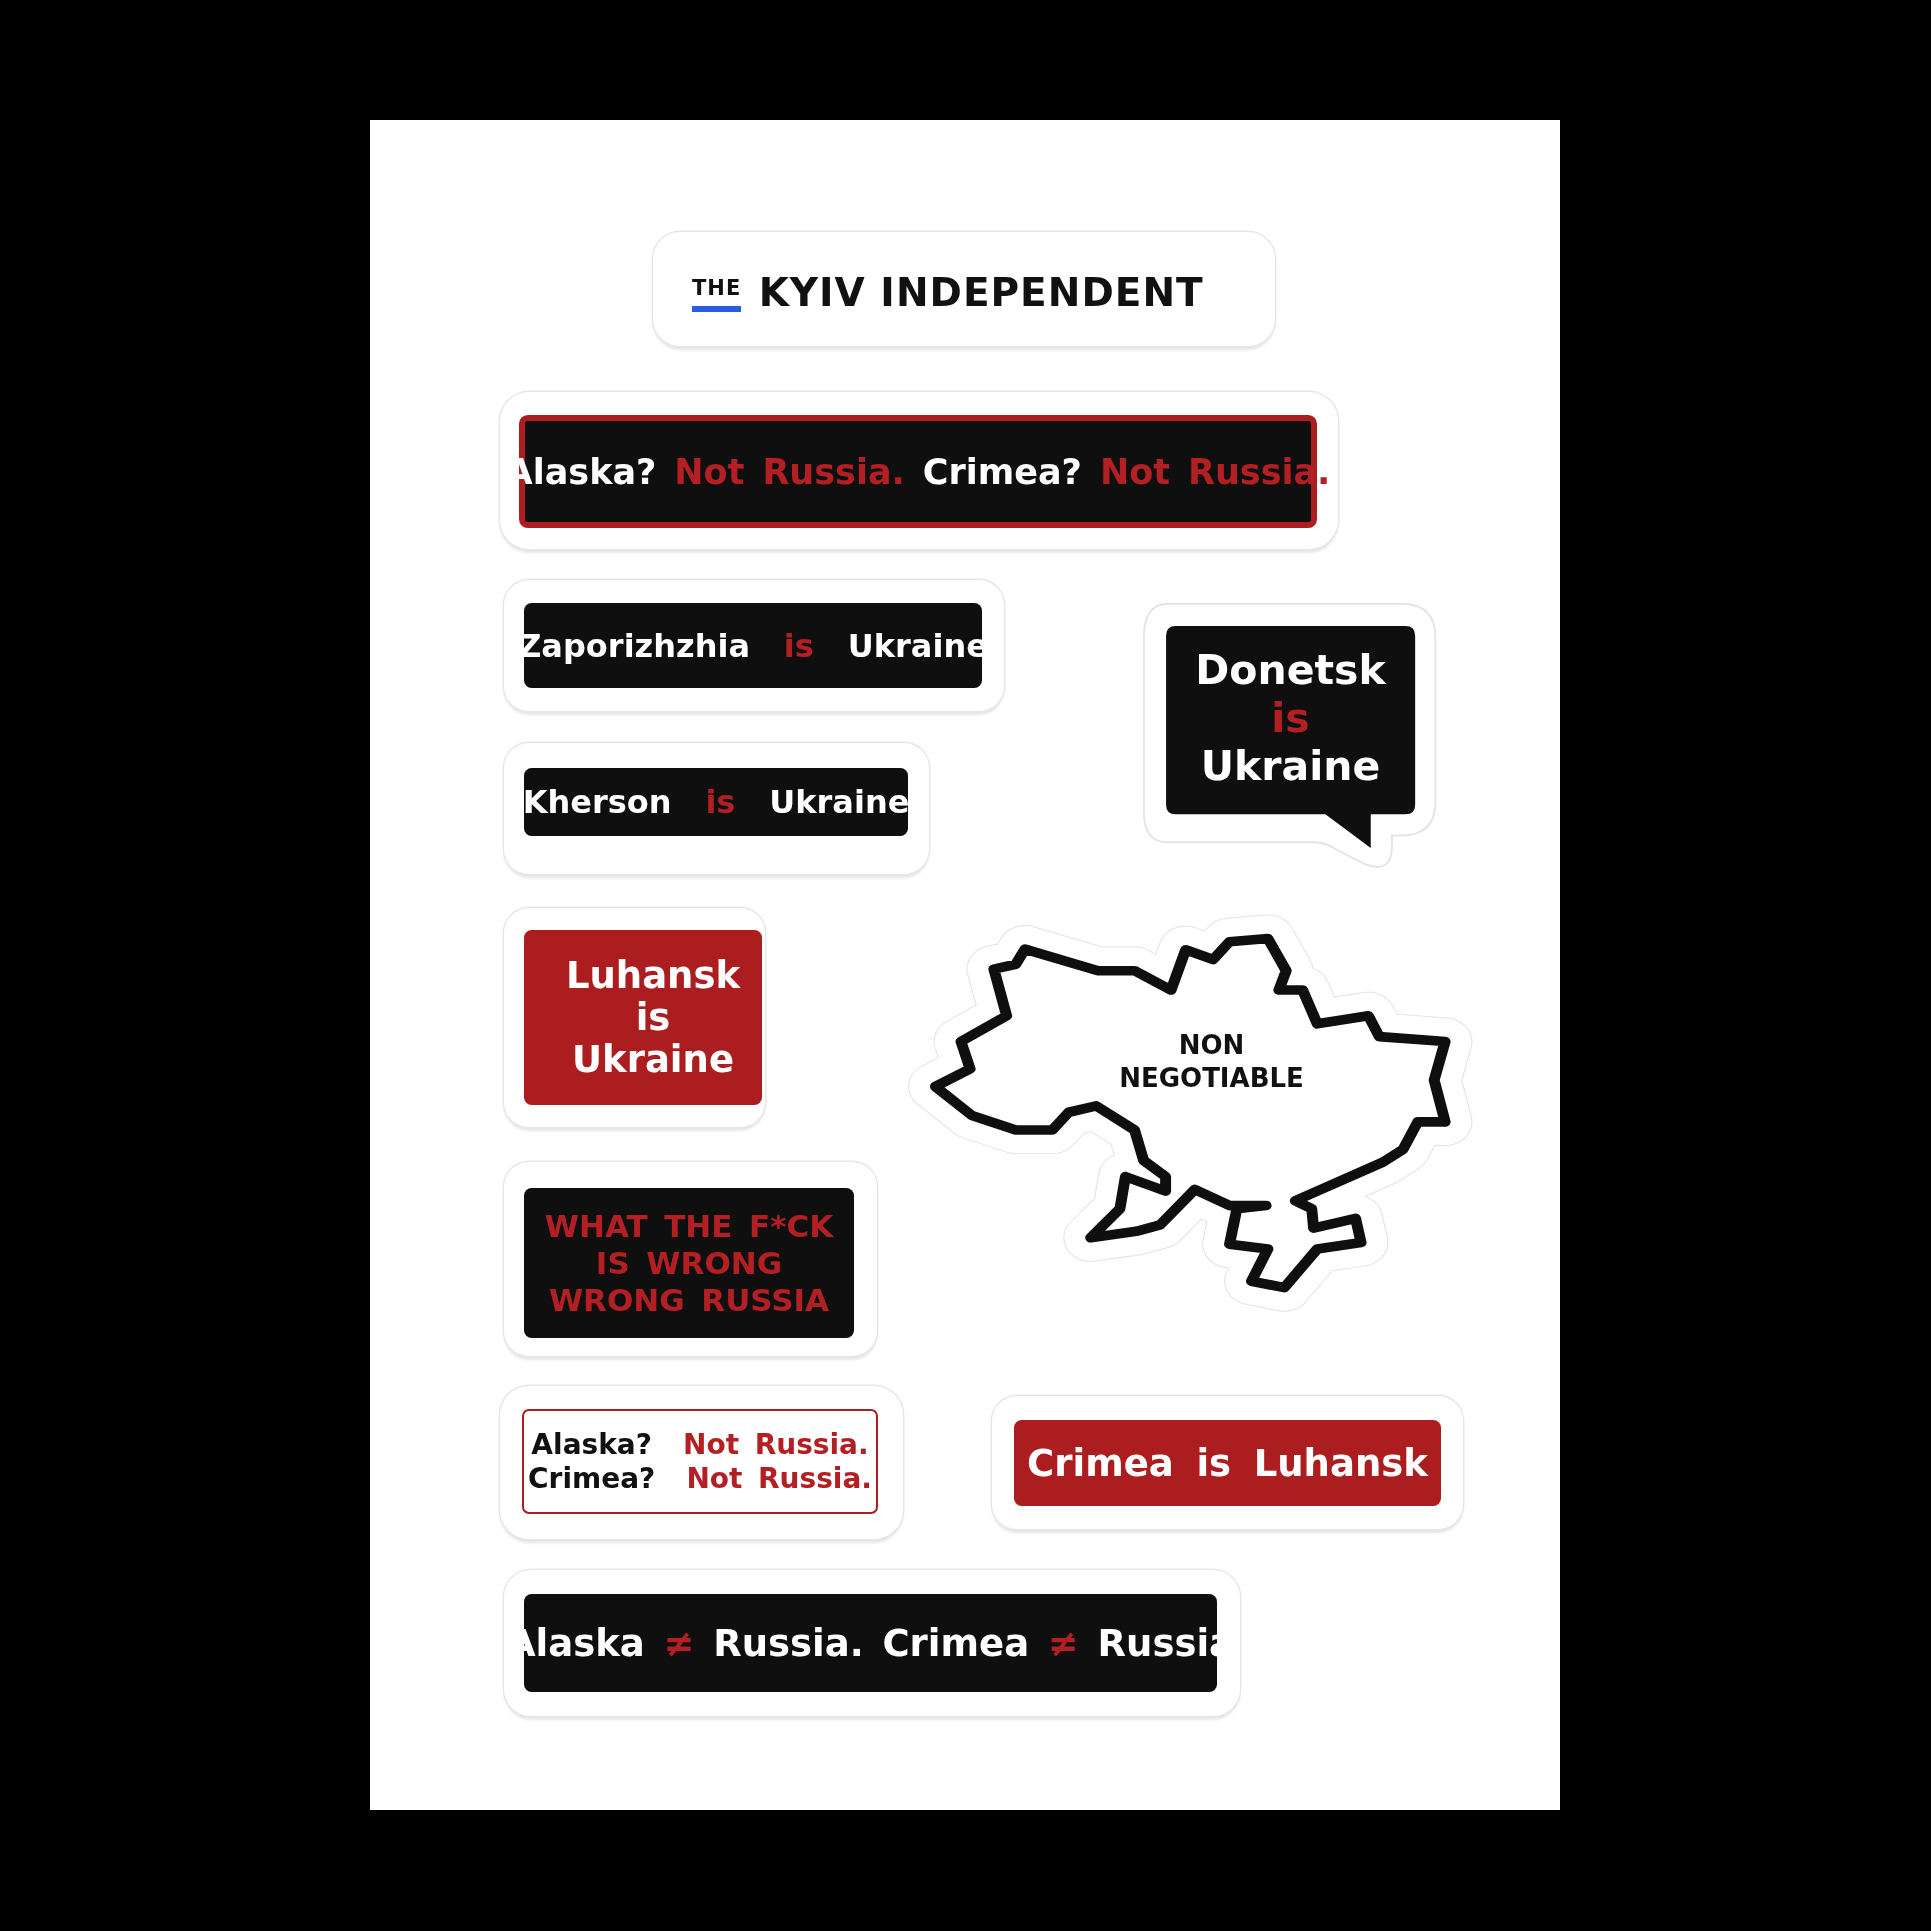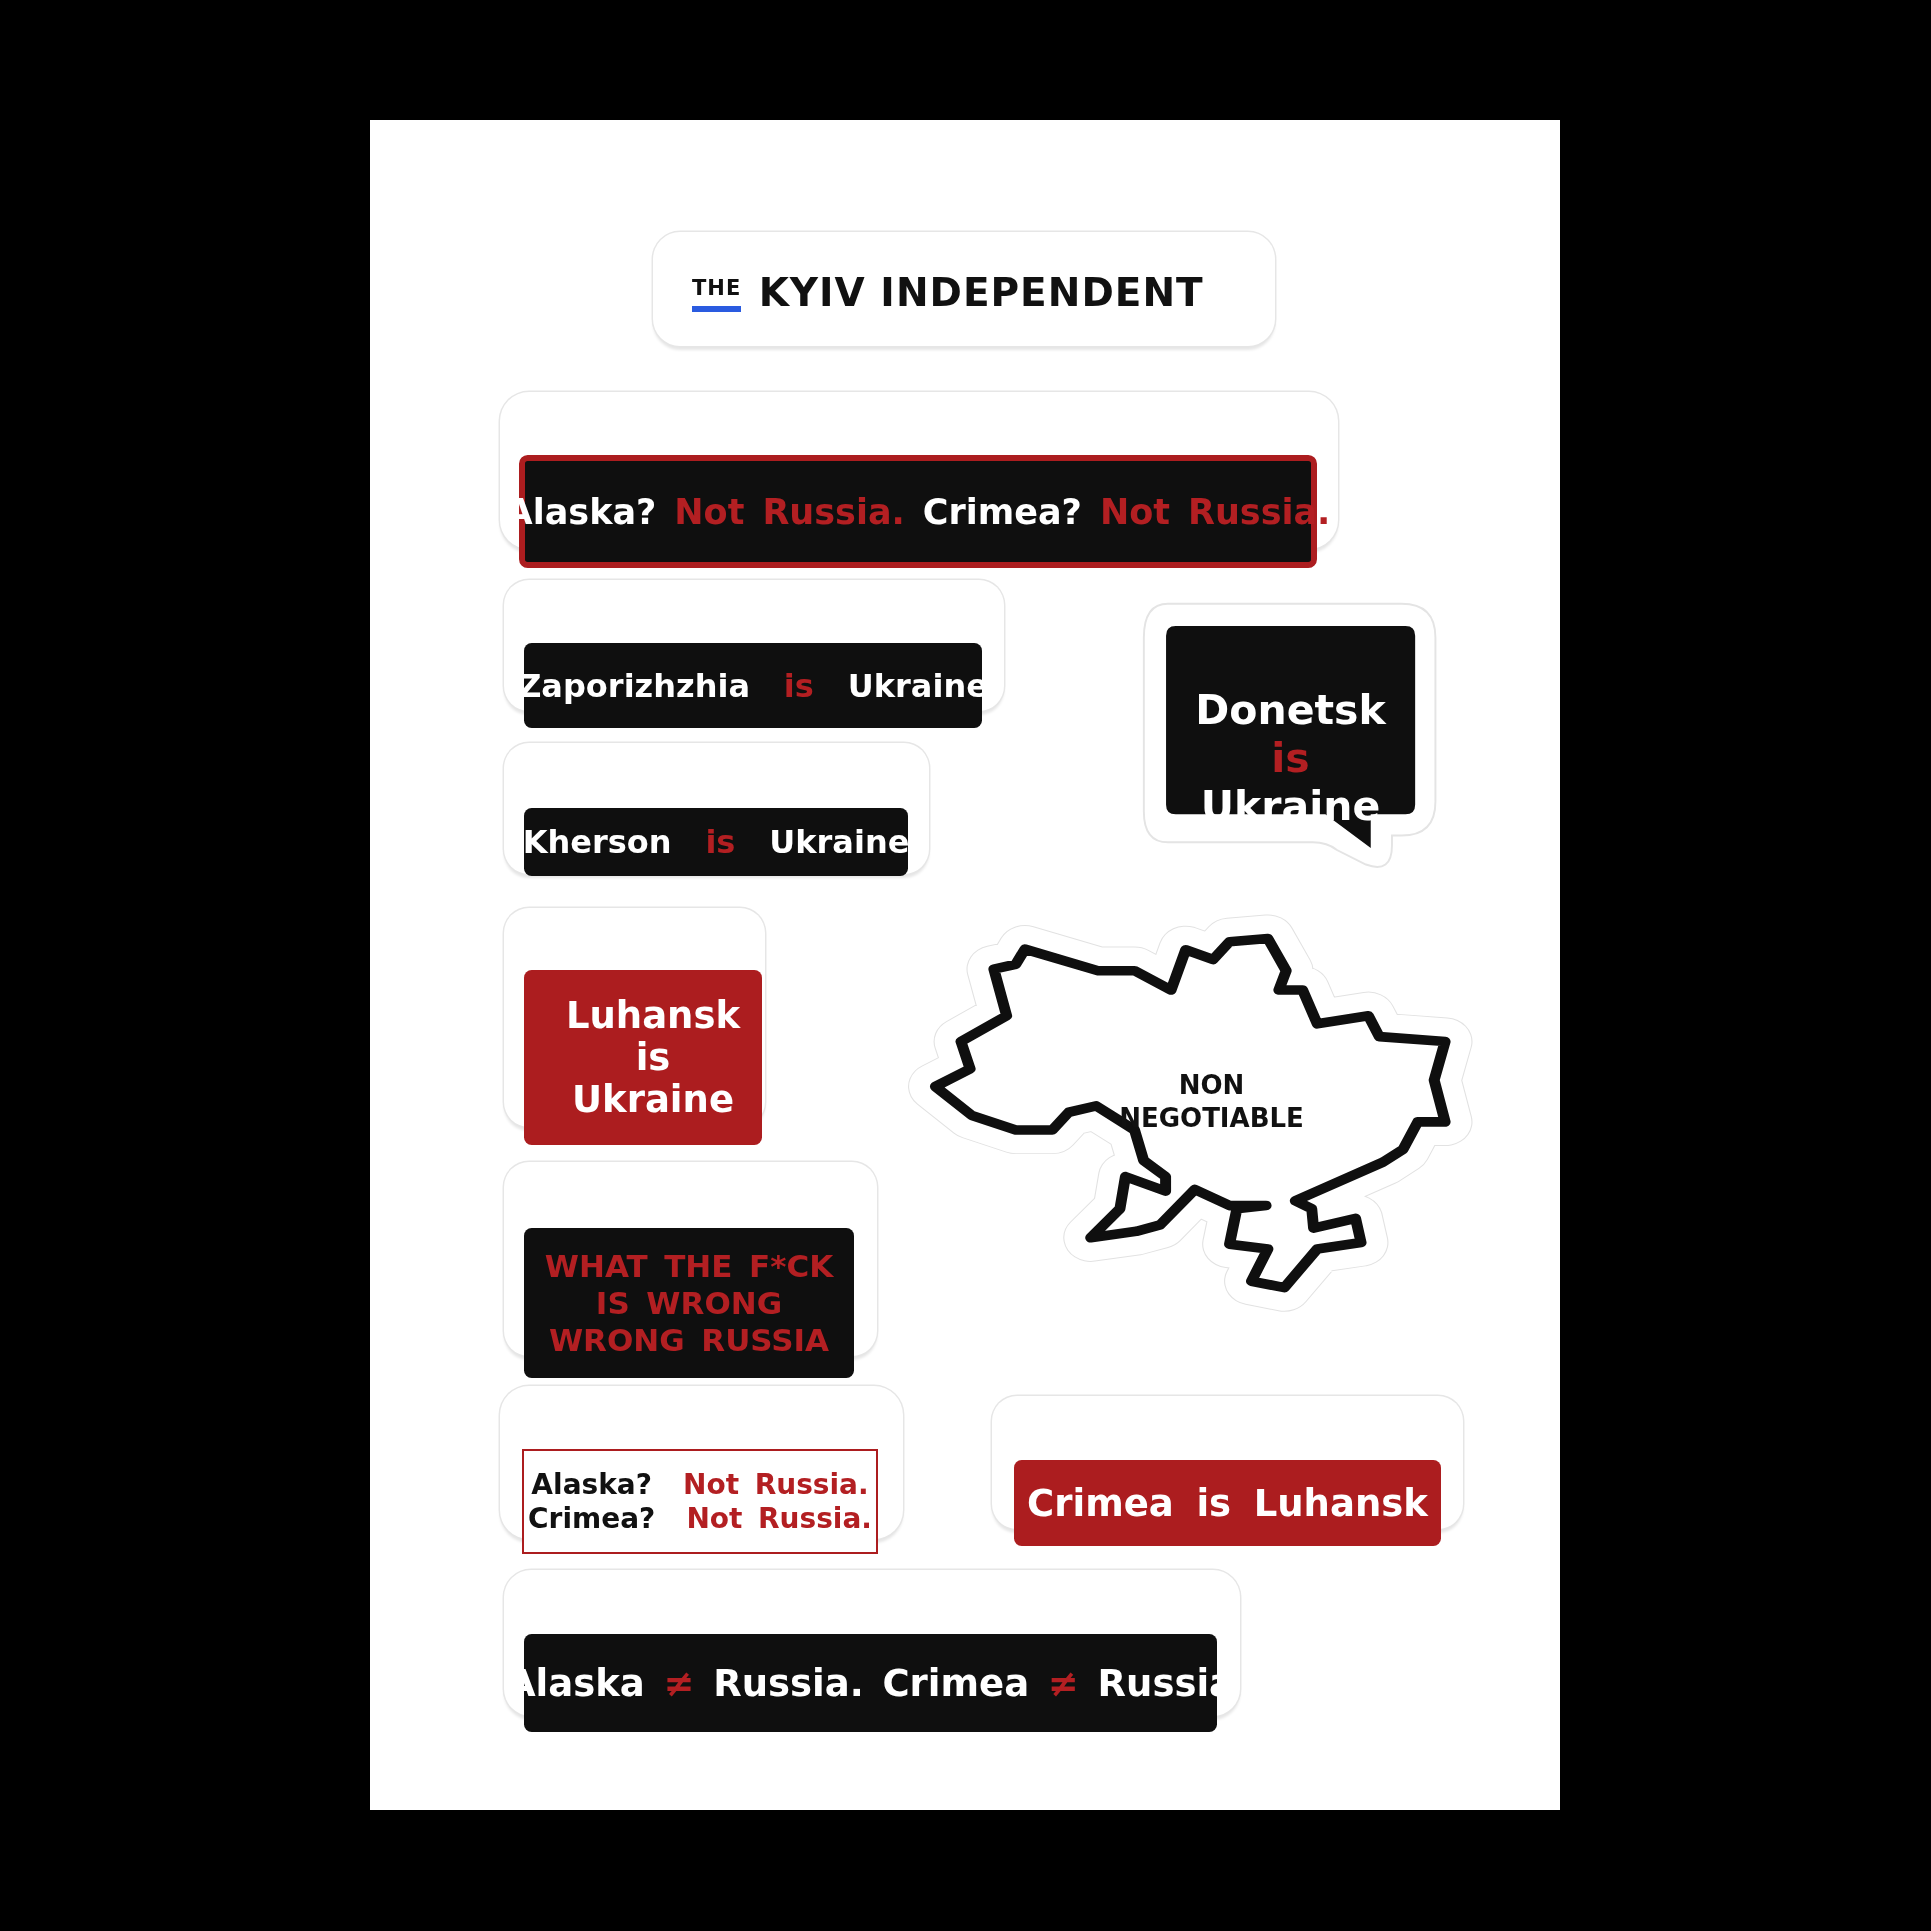--- a/index.html
+++ b/index.html
@@ -12,21 +12,21 @@
       position: absolute; left: 370px; top: 120px; width: 1190px; height: 1690px;
       background: #ffffff;
     }
     .sticker {
       position: absolute; background: #fff; border-radius: 25px;
       box-shadow: 0 0 0 1.4px #e6e6e6, 0 3.9px 2.9px rgba(0,0,0,0.10);
     }
     .box {
       position: absolute; border-radius: 7.7px; display: flex;
       flex-direction: column; align-items: center; justify-content: center;
-      font-weight: bold; text-align: right; white-space: nowrap; margin-top: 40px;
+      font-weight: bold; text-align: right; white-space: nowrap;
     }
     .black { background: #0f0f0f; color: #fff; }
     .red { background: #ac1d1f; color: #fff; }
     .r { color: #b31f22; }
     .w { color: #fff; }
     .k { color: #111; }
     .sp { word-spacing: 5.8px; }
     .logo-wrap { position: absolute; left: 692px; top: 271px; display: flex; align-items: center; }
     .logo-the { font-size: 21px; font-weight: bold; color: #111; letter-spacing: 1px; position: relative; line-height: 21px; }
     .logo-bar { position: absolute; left: 0; right: 0; top: 28px; height: 5.8px; background: #2a5be0; }
@@ -96,21 +96,21 @@
 </div>
 
 <div class="sticker" style="left:504px; top:1162px; width:373px; height:194px;"></div>
 <div class="box black sp" style="left:524px; top:1188px; width:330px; height:150px; font-size:31px; line-height:37px; color:#b31f22;">
   <span>WHAT THE F*CK</span>
   <span>IS WRONG</span>
   <span>WRONG RUSSIA</span>
 </div>
 
 <div class="sticker" style="left:500px; top:1386px; width:403px; height:153px; border-radius:29px;"></div>
-<div class="box" style="left:522px; top:1409px; width:352px; height:101px; background:#fff; border:2.9px solid #ac1d1f; border-radius:0; font-size:28px; line-height:34px;">
+<div class="box" style="left:522px; top:1409px; width:352px; height:101px; background:#fff; border:2.9px solid #ac1d1f; border-radius:7px; font-size:28px; line-height:34px;">
   <div class="sp">
     <span class="k">Alaska?</span>&nbsp;
     <span class="r">Not Russia.</span>
   </div>
   <div class="sp">
     <span class="k">Crimea?</span>&nbsp;
     <span class="r">Not Russia.</span>
   </div>
 </div>
 

